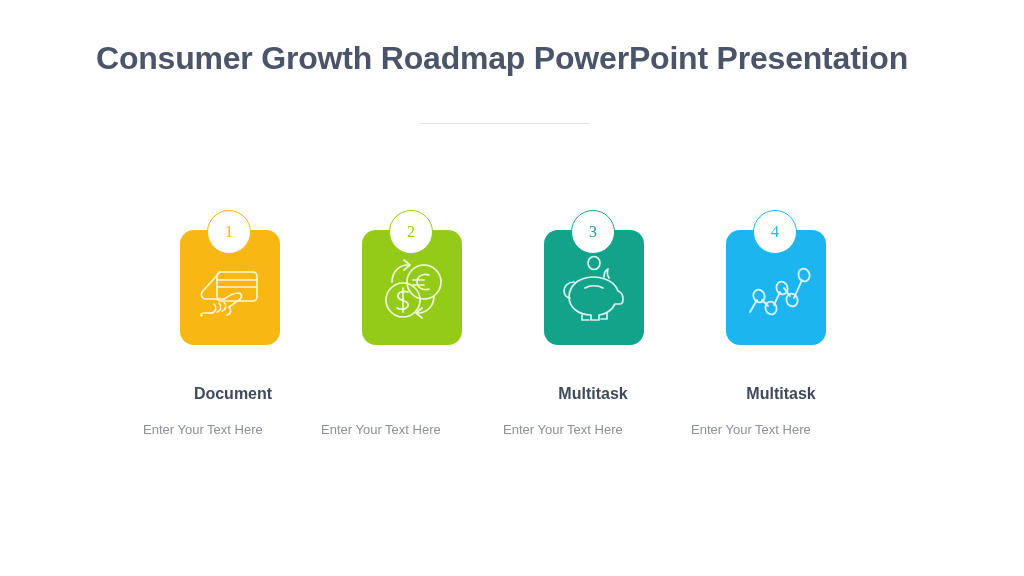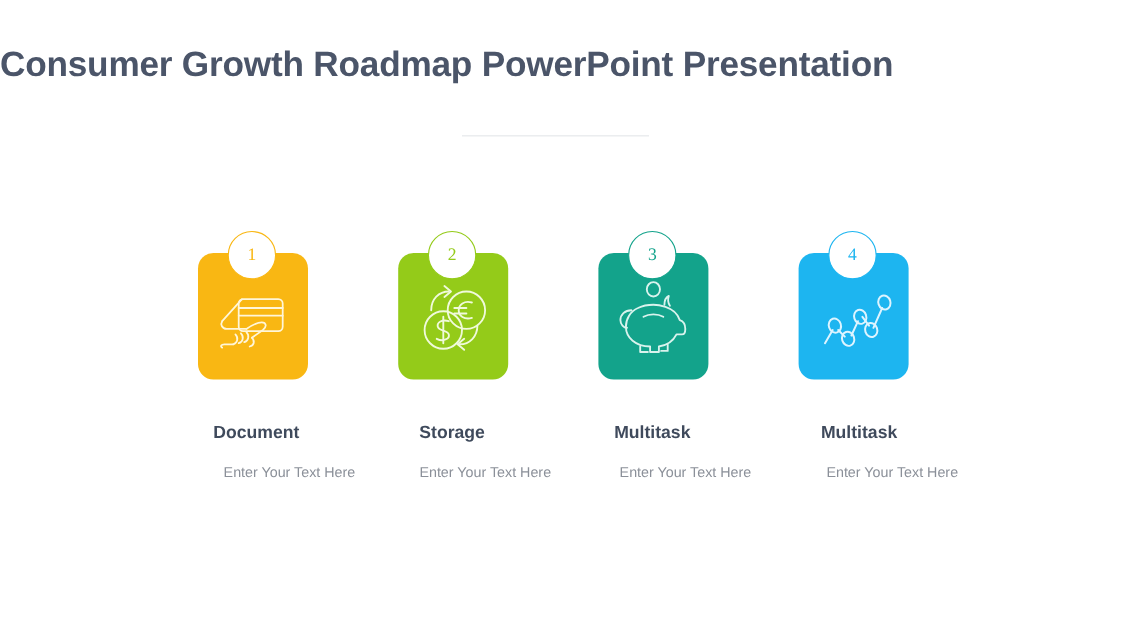--- a/index.html
+++ b/index.html
@@ -14,20 +14,21 @@
     overflow: hidden;
     position: relative;
   }
 
   
   #slide-title {
     position: absolute;
     top: 40px;
     left: 0;
     width: 1004px;
+    text-align: center;
     font-size: 32px;
     font-weight: bold;
     color: #4b5569;
     letter-spacing: -0.2px;
     white-space: nowrap;
   }
 
   #title-divider {
     position: absolute;
     top: 123px;
@@ -120,21 +121,21 @@
   .label-title.narrow {
     width: 94px;
     left: 43px;
   }
 
   .label-sub {
     position: absolute;
     top: 38px;
     left: 0;
     width: 100%;
-    text-align: right;
+    text-align: left;
     font-size: 13px;
     color: #8b9099;
     line-height: 16px;
   }
 </style>
 </head>
 <body style="background: rgb(255, 255, 255);">
 
 <div id="slide-title" style="color: rgb(75, 85, 105);">Consumer Growth Roadmap PowerPoint Presentation</div>
 
@@ -233,21 +234,20 @@
 </div>
 
 <div id="labels-row">
 
   <div class="label-wrap" style="left:130px;">
     <div class="label-title">Document</div>
     <div class="label-sub">Enter Your Text Here</div>
   </div>
 
   <div class="label-wrap" style="left:308px;">
-    <div class="label-title">Storage</div>
     <div class="label-sub">Enter Your Text Here</div>
   </div>
 
   <div class="label-wrap" style="left:490px;text-decoration:underline;">
     <div class="label-title narrow">Multitask</div>
     <div class="label-sub">Enter Your Text Here</div>
   </div>
 
   <div class="label-wrap" style="left:678px;">
     <div class="label-title narrow">Multitask</div>

